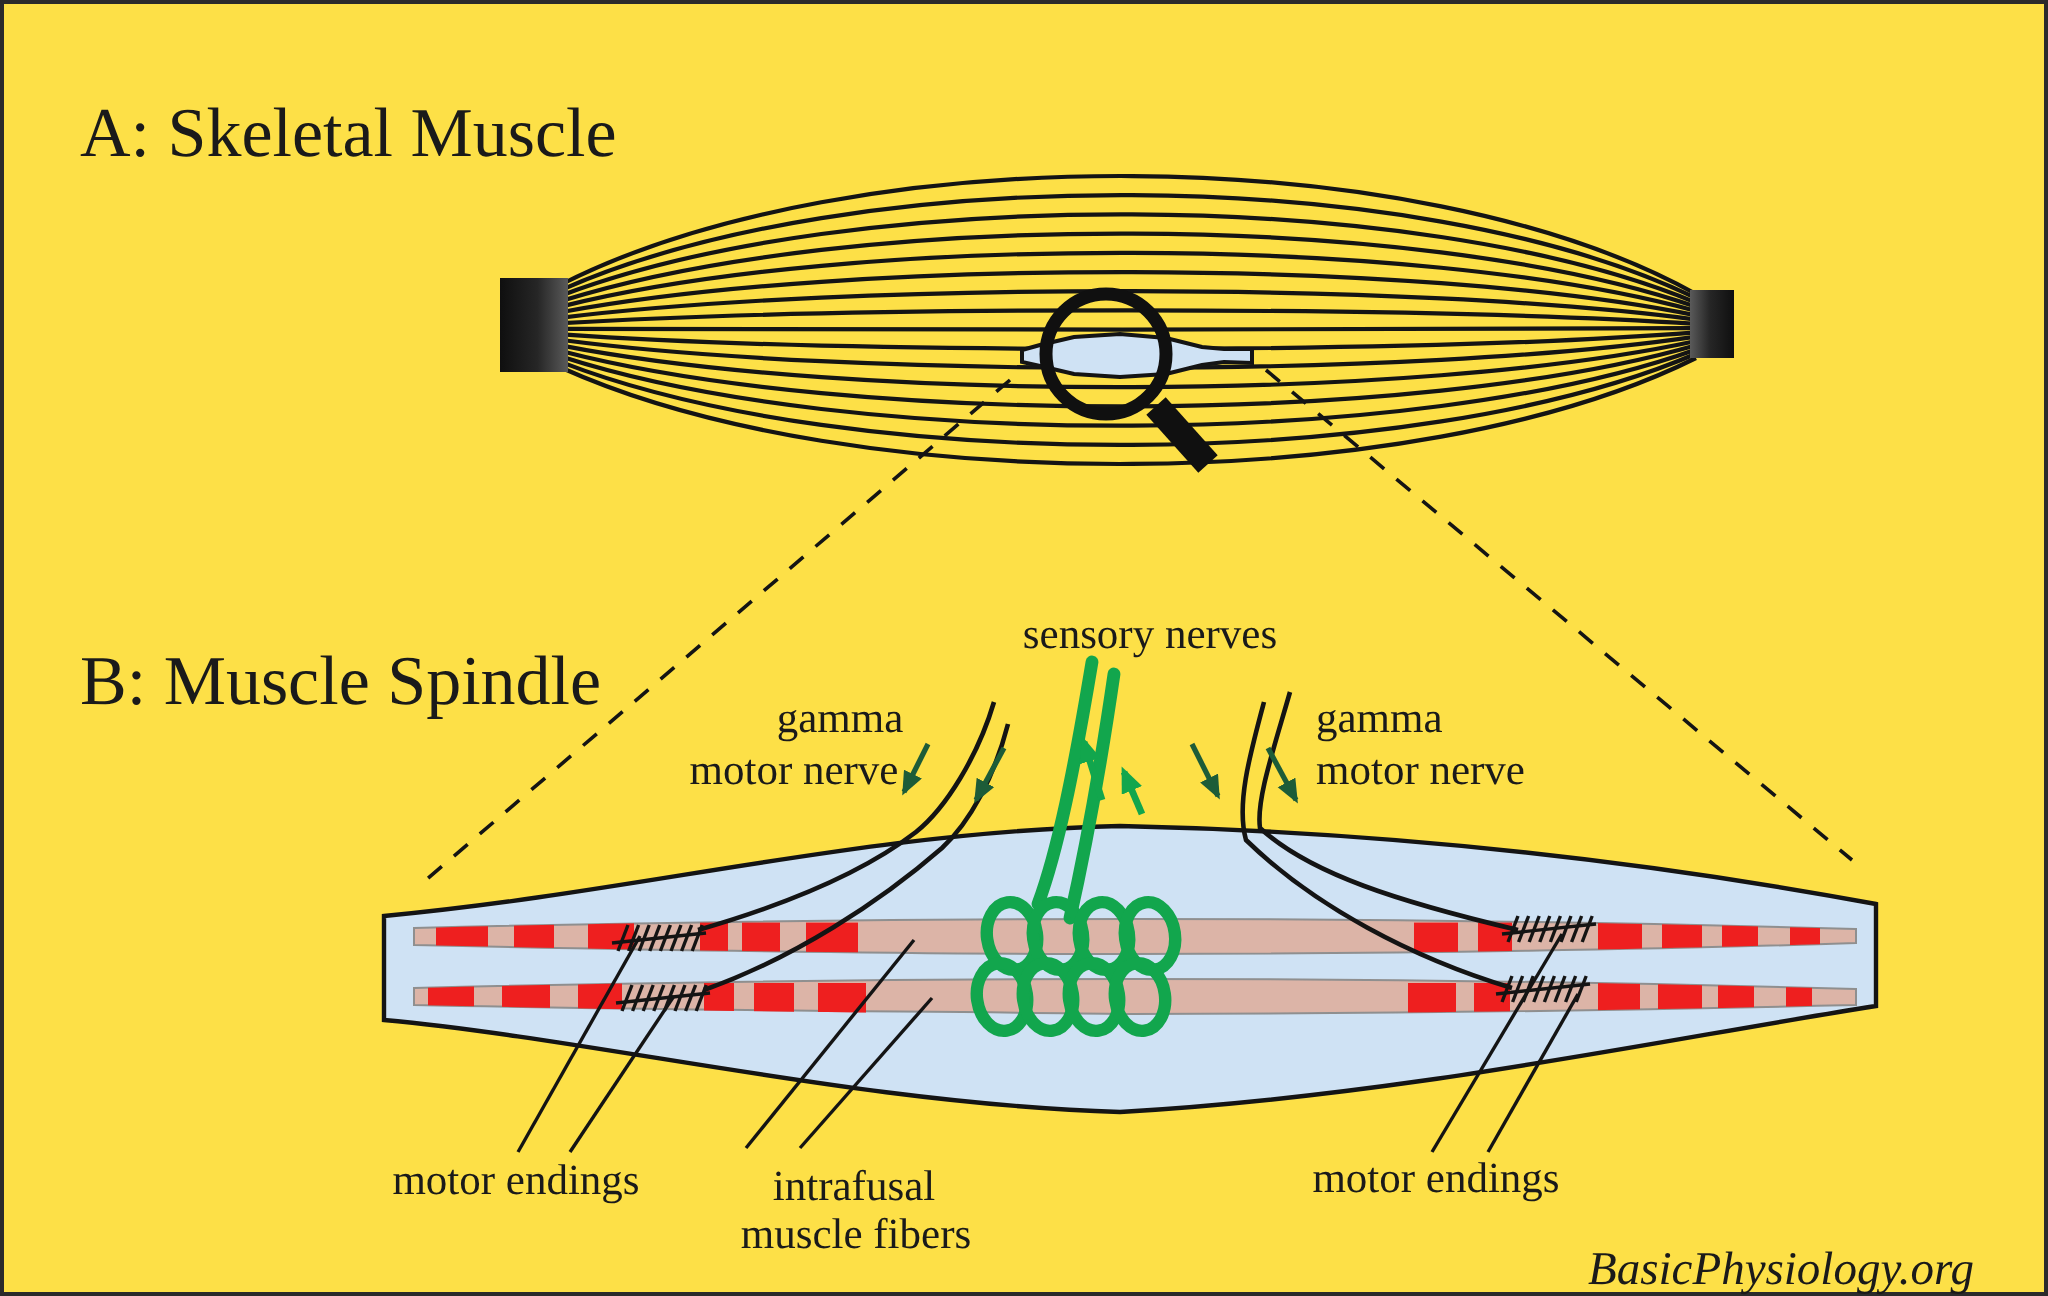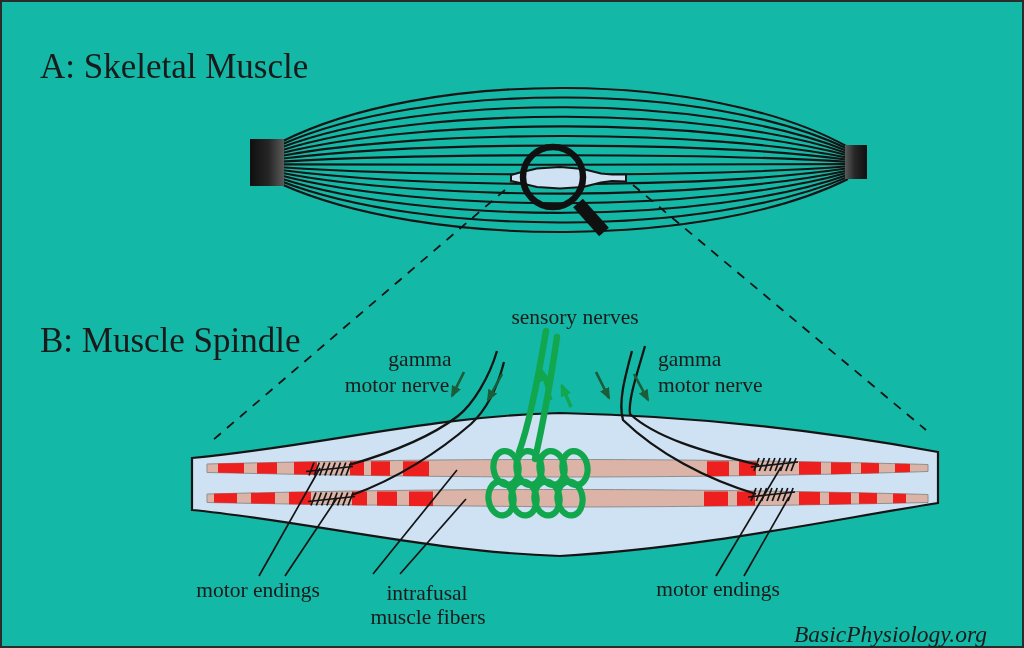--- a/index.html
+++ b/index.html
@@ -1,16 +1,16 @@
 <!DOCTYPE html>
 <html style="--blue: #cfe2f4; --tan: #dcb4a7; --red: #ee1f1f; --green: #12a64d; --dgreen: #1d5c38; --ink: #141414;"><head>
 <meta charset="utf-8">
 <style>
   html,body{margin:0;padding:0;background:#fff;}
-  .stage{position:relative;width:1024px;height:648px;background:#14b8a6;overflow:hidden;
+  .stage{position:relative;width:1024px;height:648px;background:#fde047;overflow:hidden;
          font-family:"Liberation Serif", serif;}
   svg{position:absolute;left:0;top:0;}
   
   .mline{fill:none;stroke:var(--ink,#141414);stroke-width:2.1;}
   .tendon{stroke:none;}
   .dash{fill:none;stroke:var(--ink,#141414);stroke-width:1.8;stroke-dasharray:9 8;}
   .capsule{fill:var(--blue,#cfe2f4);stroke:var(--ink,#141414);stroke-width:2.2;}
   .spindle-inset{fill:var(--blue,#cfe2f4);stroke:var(--ink,#141414);stroke-width:2;}
   .fiber{fill:var(--tan,#dcb4a7);stroke:#8f8f8f;stroke-width:1;}
   .rseg{fill:var(--red,#ee1f1f);}

